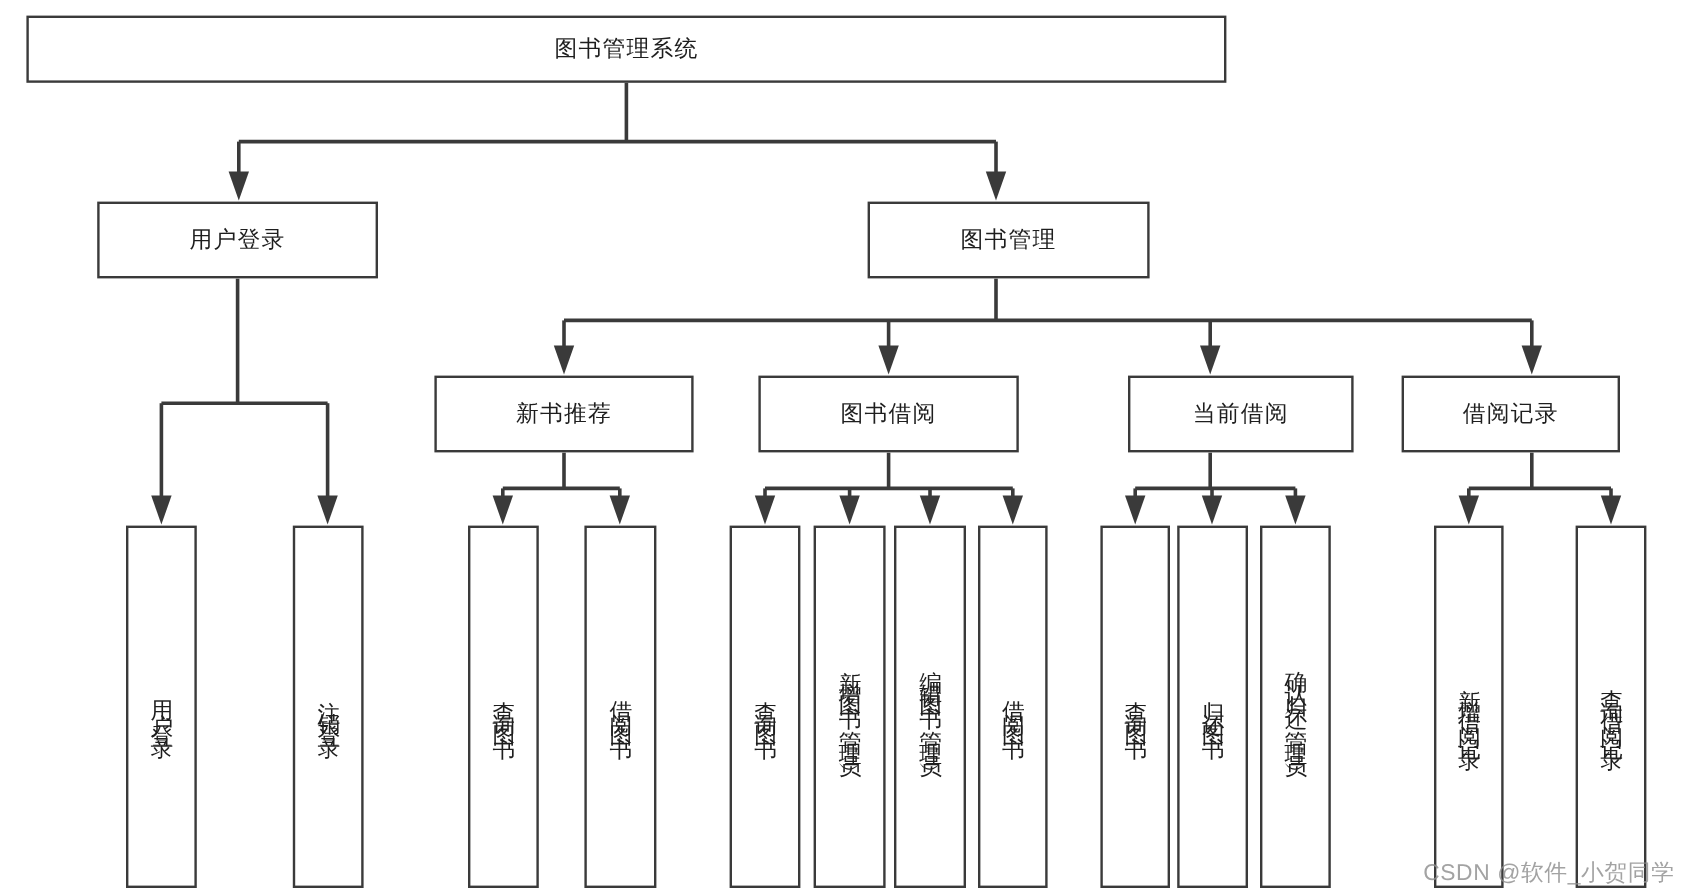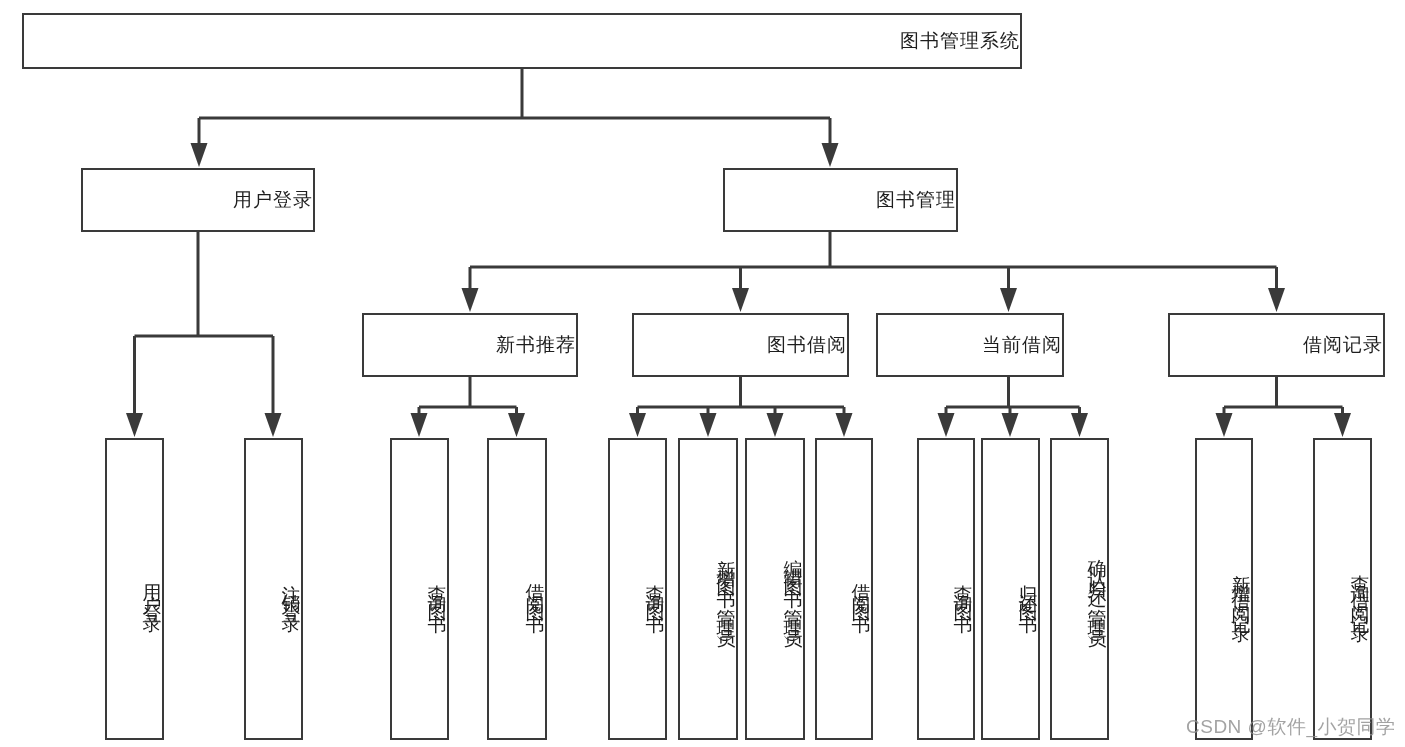--- a/index.html
+++ b/index.html
@@ -4,39 +4,39 @@
 <style>
   html,body { margin:0; padding:0; background:#ffffff; }
   .canvas {
     position:relative; width:1405px; height:747px; background:#ffffff;
     font-family:"Liberation Sans", sans-serif; overflow:hidden;
   }
   .connector-layer { position:absolute; left:0; top:0; }
   .node {
     position:absolute; box-sizing:border-box;
     border:2.5px solid #3a3a3a; background:#ffffff;
-    display:flex; align-items:center; justify-content:flex-end;
+    display:flex; align-items:center; justify-content:center;
     color:#1e1e1e;
   }
   .h-node { font-size:19px; letter-spacing:1px; }
   .v-node span {
     writing-mode:vertical-rl; text-orientation:mixed;
     font-size:19px; line-height:1; letter-spacing:10px; color:#1e1e1e;
   }
   
   .n-root   { left:22px;  top:13px;  width:1000px; height:56px; }
   
   .n-user   { left:81px;  top:168px; width:234px; height:64px; }
   .n-book   { left:723px; top:168px; width:235px; height:64px; }
   
   .lvl3     { top:313px; height:64px; width:216px; }
   .n-cat0   { left:362px; }
   .n-cat1   { left:632px; width:217px; }
-  .n-cat2   { left:876px; width:188px; }
-  .n-cat3   { left:1168px; width:217px; }
+  .n-cat2   { left:940px; width:188px; }
+  .n-cat3   { left:1168px; width:182px; }
   
   .leaf     { top:438px; height:302px; width:59px; }
   .n-l1  { left:105px; }
   .n-l2  { left:244px; }
   .n-l3  { left:390px; }
   .n-l4  { left:487px; width:60px; }
   .n-l5  { left:608px; }
   .n-l6  { left:678px; width:60px; }
   .n-l7  { left:745px; width:60px; }
   .n-l8  { left:815px; width:58px; }

